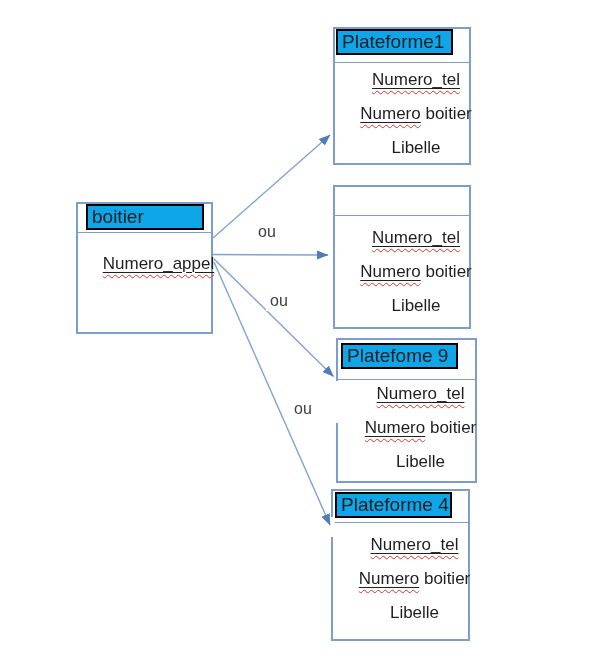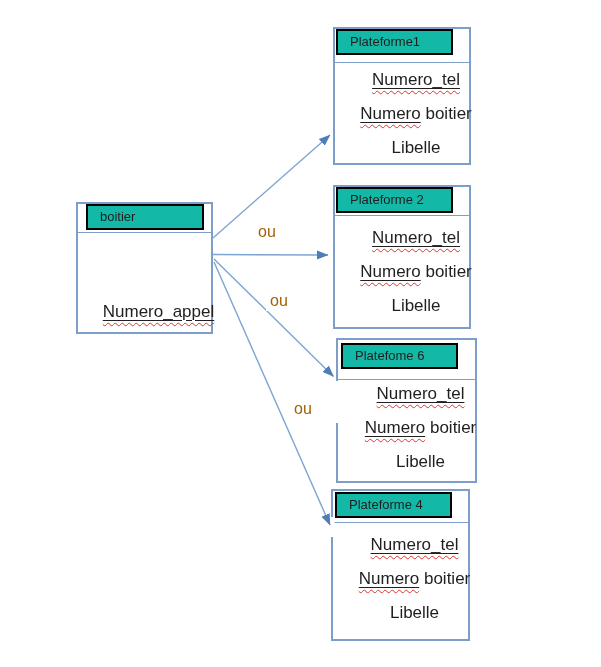--- a/index.html
+++ b/index.html
@@ -13,86 +13,83 @@
   .canvas{
     position:relative;width:601px;height:667px;background:#ffffff;overflow:hidden;
     font-family:"Liberation Sans",sans-serif;color:var(--ink);
   }
   .arrow-layer{position:absolute;left:0;top:0;z-index:2;}
   .entity{
     position:absolute;background:#fff;border:2px solid var(--blue);
     box-sizing:border-box;z-index:1;
   }
   .ehead{
-    position:absolute;background:#14b8a6;border:2px solid #000;box-sizing:border-box;
-    width:117px;height:26px;line-height:22px;padding-left:12px;font-size:13px;
+    position:absolute;background:#0ea5e9;border:2px solid #000;box-sizing:border-box;
+    width:117px;height:26px;line-height:22px;padding-left:4px;font-size:19px;
     white-space:nowrap;
   }
   .esep{position:absolute;left:0;right:0;height:0;border-top:1px solid var(--blue);}
   .efields{position:absolute;left:0;right:0;}
   .frow{
     height:34px;display:flex;align-items:center;justify-content:center;
     font-size:17px;white-space:pre;padding-left:28px;
   }
   .fu{
     text-decoration:underline;text-decoration-color:var(--ink);
     text-decoration-thickness:1px;text-underline-offset:3px;
   }
   .fsq{
     text-decoration:underline;text-decoration-style:wavy;
     text-decoration-color:var(--squiggle);text-decoration-thickness:1px;
     text-underline-offset:5px;
   }
   .oulabel{
-    position:absolute;z-index:3;background:#fff;font-size:16px;color:#a16207;
+    position:absolute;z-index:3;background:#fff;font-size:16px;color:#404040;
     padding:1px 4px;line-height:19px;
   }
 </style>
 </head>
 <body>
 
 <div class="canvas">
 
   <div class="entity" style="left:76px;top:202px;width:137px;height:132px;">
     <div class="ehead" style="left:8px;top:0px;width:118px;">
       <span>boitier</span>
     </div>
     <div class="esep" style="top:28px;"></div>
-    <div class="efields" style="top:43px;margin-top:48px;">
+    <div class="efields" style="top:43px;">
       <div class="frow"><span class="fu"><span class="fsq">Numero_appel</span></span><span></span></div>
     </div>
   </div>
 
   <div class="entity" style="left:333px;top:27px;width:138px;height:138px;">
     <div class="ehead" style="left:1px;top:0px;">
       <span>Plateforme1</span>
     </div>
     <div class="esep" style="top:33px;"></div>
     <div class="efields" style="top:34px;">
       <div class="frow"><span class="fu"><span class="fsq">Numero_tel</span></span><span></span></div>
       <div class="frow"><span class="fu"><span class="fsq">Numero</span></span><span> boitier</span></div>
       <div class="frow"><span class="fu"><span class="fsq"></span></span><span>Libelle</span></div>
     </div>
   </div>
 
   <div class="entity" style="left:333px;top:185px;width:138px;height:144px;">
-    <div class="ehead" style="left:1px;top:0px;">
-      <span>Plateforme 2</span>
-    </div>
     <div class="esep" style="top:28px;"></div>
     <div class="efields" style="top:34px;">
       <div class="frow"><span class="fu"><span class="fsq">Numero_tel</span></span><span></span></div>
       <div class="frow"><span class="fu"><span class="fsq">Numero</span></span><span> boitier</span></div>
       <div class="frow"><span class="fu"><span class="fsq"></span></span><span>Libelle</span></div>
     </div>
   </div>
 
   <div class="entity" style="left:336px;top:338px;width:141px;height:145px;">
     <div class="ehead" style="left:3px;top:3px;">
-      <span>Platefome 6</span>
+      <span>Platefome 9</span>
     </div>
     <div class="esep" style="top:39px;"></div>
     <div class="efields" style="top:37px;">
       <div class="frow"><span class="fu"><span class="fsq">Numero_tel</span></span><span></span></div>
       <div class="frow"><span class="fu"><span class="fsq">Numero</span></span><span> boitier</span></div>
       <div class="frow"><span class="fu"><span class="fsq"></span></span><span>Libelle</span></div>
     </div>
   </div>
 
   <div class="entity" style="left:331px;top:489px;width:139px;height:152px;">

